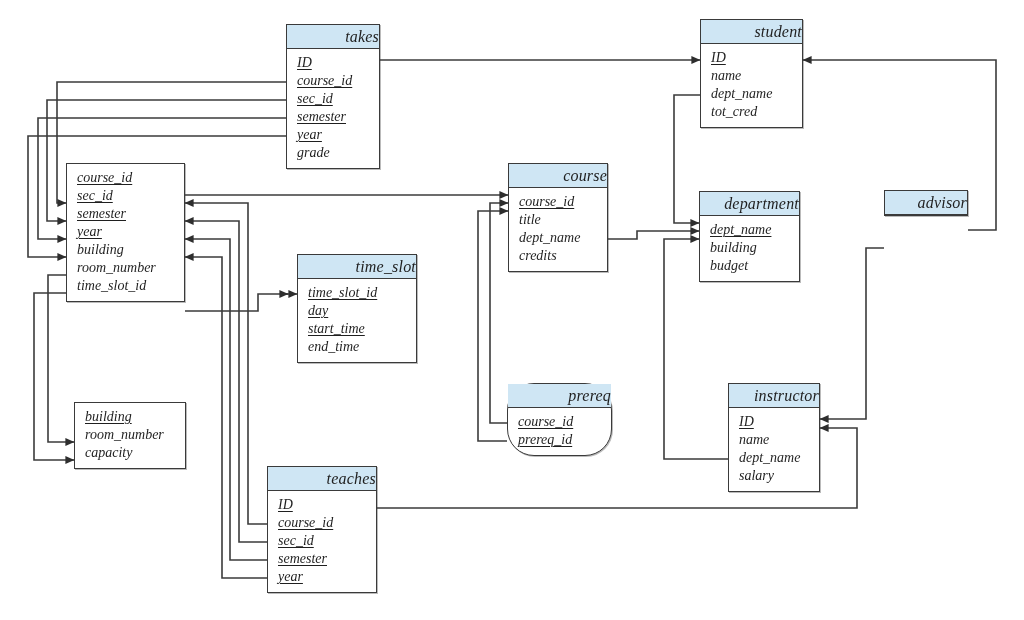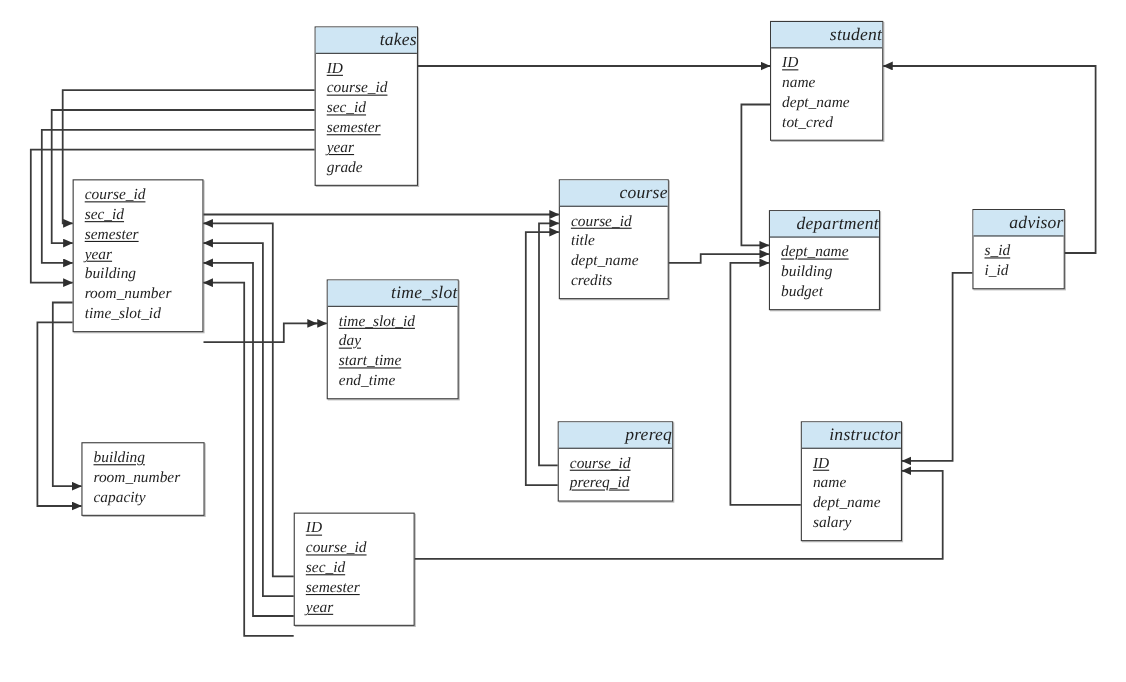--- a/index.html
+++ b/index.html
@@ -78,35 +78,31 @@
     <div class="tbl" style="left: 699px; top: 191px; width: 101px;">
       <div class="hd">department</div>
       <div class="bd">
         <div class="row pk">dept_name</div>
         <div class="row">building</div>
         <div class="row">budget</div>
       </div>
     </div>
     <div class="tbl" style="left: 884px; top: 190px; width: 84px;">
       <div class="hd">advisor</div>
-      <div class="bd">
-        <div class="row pk">s_id</div>
-        <div class="row">i_id</div>
-      </div>
     </div>
     <div class="tbl" style="left: 297px; top: 254px; width: 120px;">
       <div class="hd">time_slot</div>
       <div class="bd">
         <div class="row pk">time_slot_id</div>
         <div class="row pk">day</div>
         <div class="row pk">start_time</div>
         <div class="row">end_time</div>
       </div>
     </div>
-    <div class="tbl" style="left: 507px; top: 383px; width: 105px;">
+    <div class="tbl" style="left: 507px; top: 383px; width: 105px; border-radius: 27px;">
       <div class="hd">prereq</div>
       <div class="bd">
         <div class="row pk">course_id</div>
         <div class="row pk">prereq_id</div>
       </div>
     </div>
     <div class="tbl" style="left: 728px; top: 383px; width: 92px;">
       <div class="hd">instructor</div>
       <div class="bd">
         <div class="row pk">ID</div>
@@ -116,20 +112,21 @@
       </div>
     </div>
     <div class="tbl" style="left: 74px; top: 402px; width: 112px;">
       <div class="bd">
         <div class="row pk">building</div>
         <div class="row">room_number</div>
         <div class="row">capacity</div>
       </div>
     </div>
     <div class="tbl" style="left: 267px; top: 466px; width: 110px;">
+      <div class="hd">teaches</div>
       <div class="bd">
         <div class="row pk">ID</div>
         <div class="row pk">course_id</div>
         <div class="row pk">sec_id</div>
         <div class="row pk">semester</div>
         <div class="row pk">year</div>
       </div>
     </div>
     <svg id="wires" width="1024" height="620" viewBox="0 0 1024 620">
     <defs>

